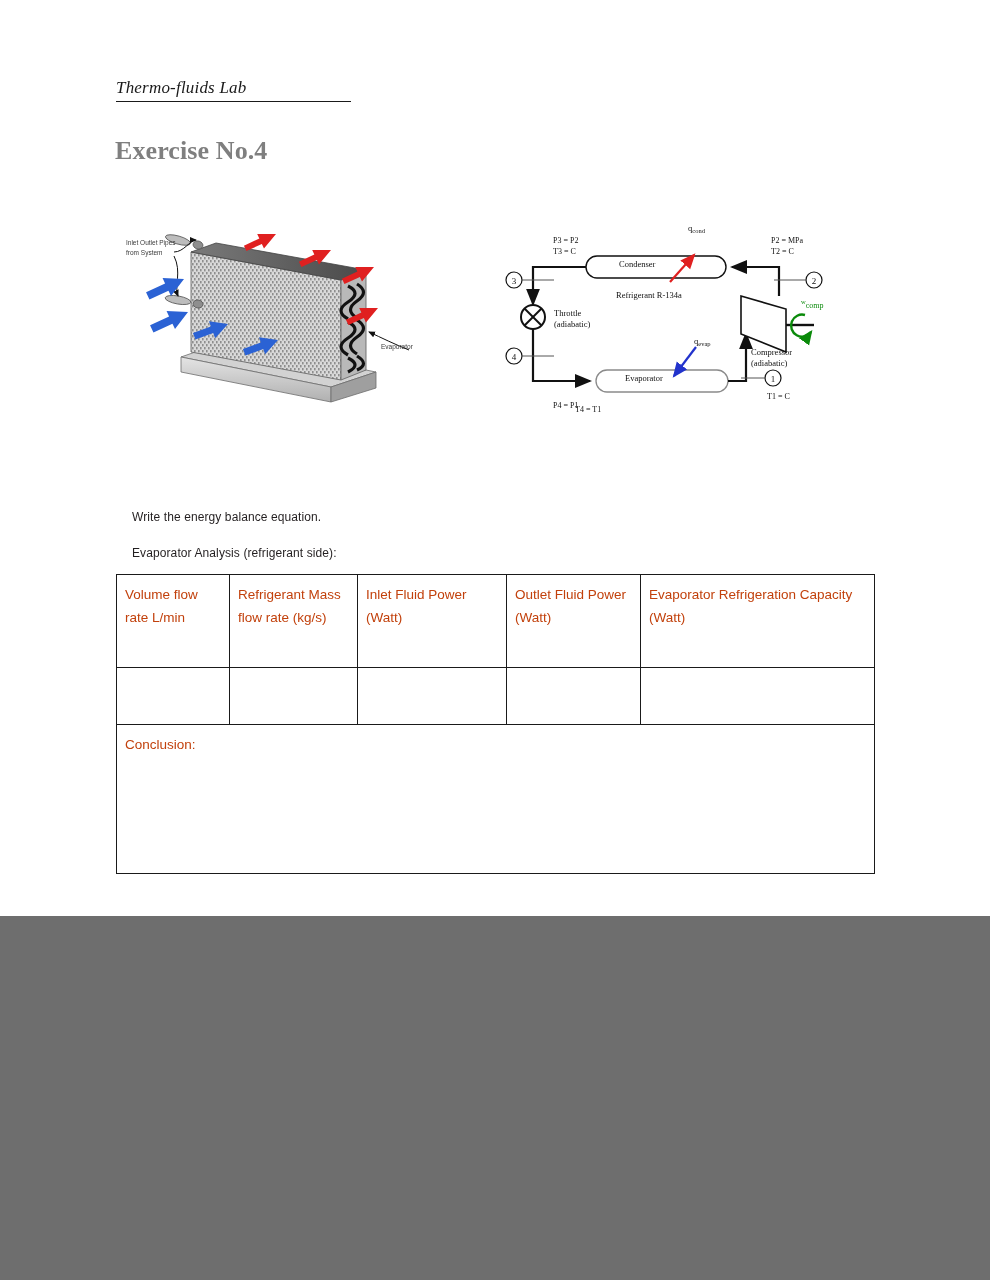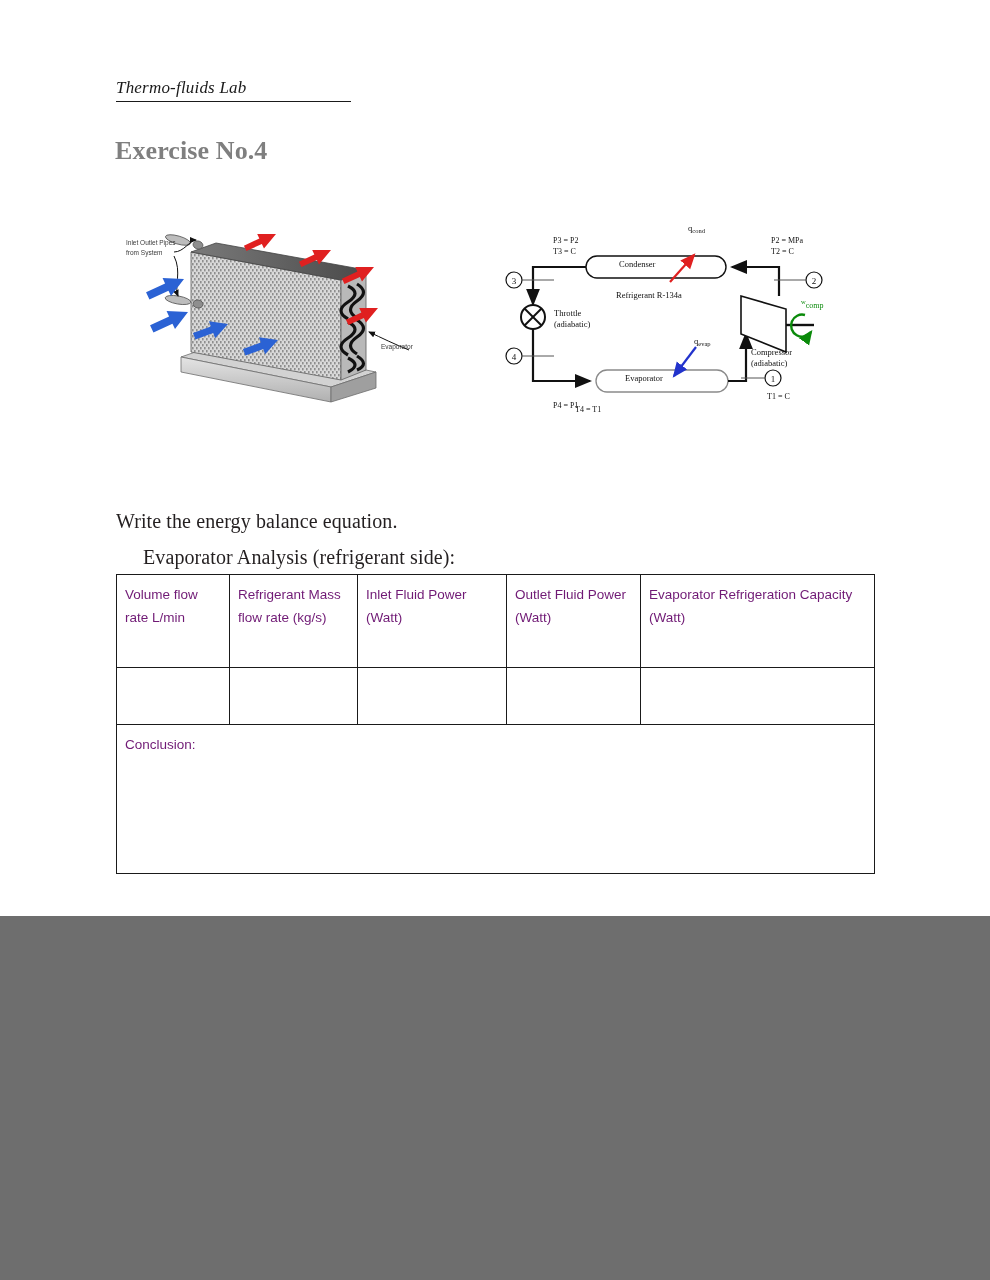--- a/index.html
+++ b/index.html
@@ -132,46 +132,46 @@
     font-family: "Liberation Sans", sans-serif;
     font-style: italic;
     font-size: 12.5px;
     color: #231f20;
     letter-spacing: .15px;
   }
 
   
   .body-line {
     position: absolute;
-    left: 116px;
-    font-family: Liberation Serif, serif;
-    font-size: 20px;
+    left: 132px;
+    font-family: Liberation Sans, sans-serif;
+    font-size: 12px;
     color: #231f20;
     letter-spacing: .1px;
   }
   .body-line.l1 { top: 510px; }
-  .body-line.l2 { top: 546px; margin-left: 27px; }
+  .body-line.l2 { top: 546px; }
 
   
   .data-table {
     position: absolute;
     left: 116px;
     top: 574px;
     width: 758px;
     border-collapse: collapse;
     table-layout: fixed;
   }
   .data-table td {
     border: 1.4px solid #1a1a1a;
     vertical-align: top;
     padding: 8px 8px 4px 8px;
     font-family: "Liberation Sans", sans-serif;
     font-size: 13.5px;
     line-height: 23px;
-    color: #701a75;
+    color: #c2410c;
   }
   .data-table tr.head-row td { height: 80px; }
   .data-table tr.blank-row td { height: 44px; }
   .data-table tr.concl-row td { height: 136px; }
 
   
   .page-number {
     position: absolute;
     right: 88px;
     top: 1155px;

